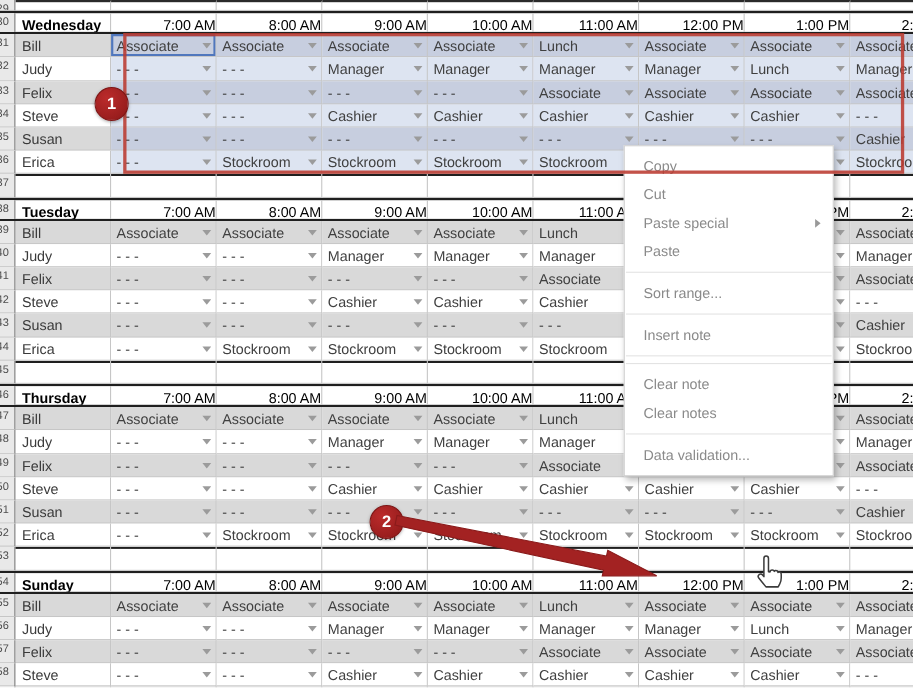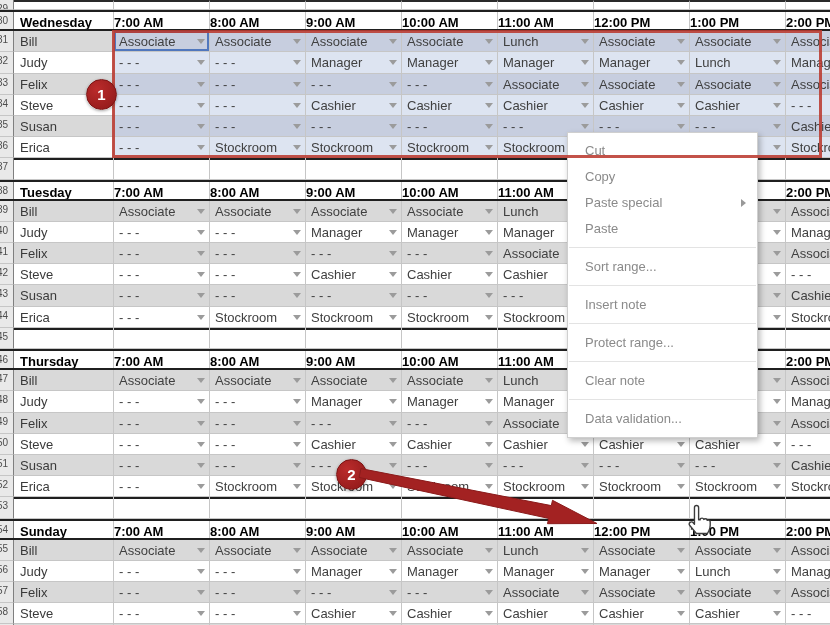--- a/index.html
+++ b/index.html
@@ -13,24 +13,24 @@
   .top-filler .c{border-top:2px solid #2a2a2a;}
   .top-filler .num{border-top:none;}
   .block{margin-bottom:-2px;border-bottom:2px solid #1f1f1f;}
   .hdr{border-top:2px solid #1f1f1f;border-bottom:2px solid #1f1f1f;}
   .c{box-sizing:border-box;flex:none;overflow:hidden;white-space:nowrap;
      border-right:1px solid var(--grid);border-bottom:1px solid var(--grid);}
   .hdr .c{border-bottom:none;border-top:none;}
   .num{width:14px;background:#e9e9e9;border-right:1px solid #7f7f7f;position:relative;}
   .num span{position:absolute;right:5px;top:3px;font-size:10px;color:#4d4d4d;}
   .hdr .num{background:#e9e9e9;}
-  .name{width:100px;padding:3px 0 0 6px;font-size:13px;color:#3a3a3a;}
+  .name{width:87px;padding:3px 0 0 6px;font-size:13px;color:#3a3a3a;}
   .day{font-weight:bold;color:#000;}
   .tc{width:96px;position:relative;padding:3px 0 0 5px;font-size:13px;color:#404040;}
-  .th{text-align:left;font-weight:bold;color:#000;padding-left:0;}
+  .th{text-align:right;font-weight:normal;color:#000;padding-left:0;}
   .g{background:var(--band-gray);}
   .w{background:#ffffff;}
   .sel.g{background:var(--sel-gray);}
   .sel.w{background:var(--sel-white);}
   .active{box-shadow:inset 0 0 0 2px var(--active-border);}
   .dd{position:absolute;right:4px;top:8px;width:0;height:0;
       border-left:4px solid transparent;border-right:4px solid transparent;
       border-top:5px solid #9b9b9b;}
   .spacer-cell{background:transparent;}
 
@@ -498,32 +498,32 @@
           <div class="c tc g"></div>
           <div class="c tc g"></div>
           <div class="c tc g"></div>
           <div class="c tc g"></div>
           <div class="c tc g"></div>
         </div>
       </div>
     </div>
 
   <div id="menu">
+      <div class="mi">Copy</div>
       <div class="mi">Cut</div>
-      <div class="mi">Copy</div>
       <div class="mi">Paste special<span class="sub-arrow"></span></div>
       <div class="mi">Paste</div>
       <div class="msep"></div>
       <div class="mi">Sort range...</div>
       <div class="msep"></div>
       <div class="mi">Insert note</div>
       <div class="msep"></div>
-      <div class="mi">Protect range...</div>
       <div class="msep"></div>
       <div class="mi">Clear note</div>
+      <div class="mi">Clear notes</div>
       <div class="msep"></div>
       <div class="mi">Data validation...</div>
     </div>
 
   <div id="ann-rect"></div>
   <div class="badge" id="badge1">1</div>
   <div class="badge" id="badge2">2</div>
 
   <svg id="arrow" width="830" height="625" viewBox="0 0 830 625">
     <polygon points="360.9,468.6 551.3,505.6 552.5,500.3 597,523.5 547.5,523.7 548.7,518.4 359.1,477.4" fill="#a32222" stroke="#8a1b1b" stroke-width="1"></polygon>

